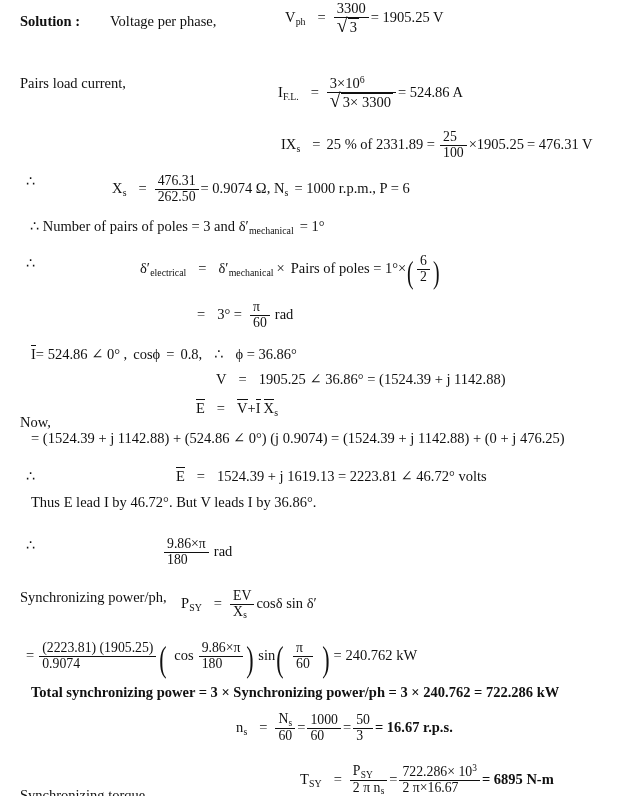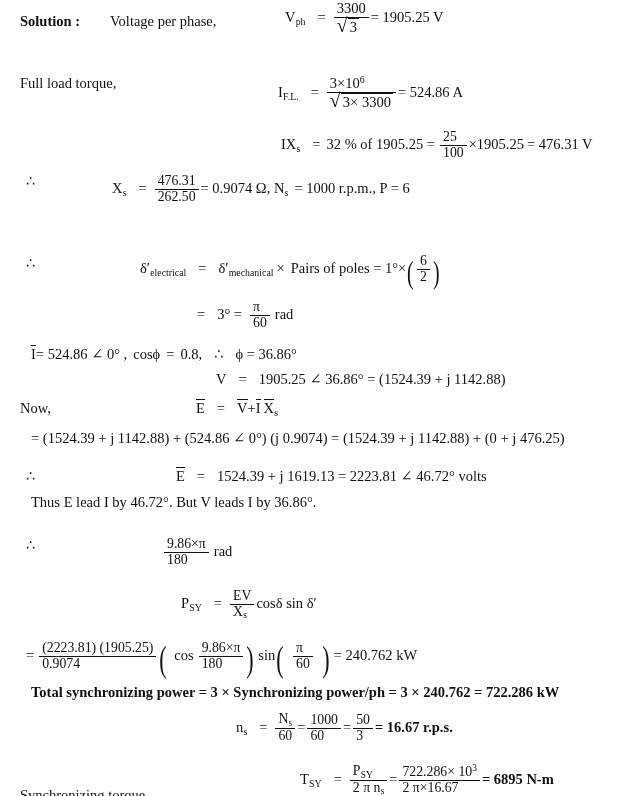--- a/index.html
+++ b/index.html
@@ -103,71 +103,75 @@
 <body>
 
 <div class="page">
 
   <div class="ln bold" style="left:20px; top:14px;">Solution :</div>
   <div class="ln" style="left:110px; top:14px;">Voltage per phase,</div>
   <div class="ln" style="left:285px; top:1px;">
     <span>V</span><span class="sub">ph</span><span class="sp2"></span><span>=</span><span class="sp"></span><span class="frac big"><span class="num">3300</span><span class="den"><span class="sqrt"><span class="rad">√</span><span class="radicand">3</span></span></span></span><span>= 1905.25 V</span>
   </div>
 
-  <div class="ln" style="left:20px; top:76px;">Full load torque,</div>
+  <div class="ln" style="left:20px; top:76px;">Pairs load current,</div>
   <div class="ln" style="left:278px; top:75px;">
     <span>I</span><span class="sub">F.L.</span><span class="sp2"></span><span>=</span><span class="sp"></span><span class="frac big"><span class="num"><span>3×10</span><span class="sup">6</span></span><span class="den"><span class="sqrt"><span class="rad">√</span><span class="radicand">3× 3300</span></span></span></span><span>= 524.86 A</span>
   </div>
 
   <div class="ln" style="left:281px; top:130px;">
-    <span>IX</span><span class="sub">s</span><span class="sp2"></span><span>=</span><span class="sp"></span><span>32 % of 1905.25 =</span><span class="thin"></span><span class="frac"><span class="num">25</span><span class="den">100</span></span><span>×1905.25</span><span class="thin"></span><span>= 476.31 V</span>
+    <span>IX</span><span class="sub">s</span><span class="sp2"></span><span>=</span><span class="sp"></span><span>25 % of 2331.89 =</span><span class="thin"></span><span class="frac"><span class="num">25</span><span class="den">100</span></span><span>×1905.25</span><span class="thin"></span><span>= 476.31 V</span>
   </div>
 
   <div class="ln" style="left:26px; top:174px;">∴</div>
   <div class="ln" style="left:112px; top:174px;">
     <span>X</span><span class="sub">s</span><span class="sp2"></span><span>=</span><span class="sp"></span><span class="frac"><span class="num">476.31</span><span class="den">262.50</span></span><span>= 0.9074 Ω, N</span><span class="sub">s</span><span class="sp"></span><span>= 1000 r.p.m., P = 6</span>
   </div>
 
+  <div class="ln" style="left:30px; top:219px;">
+    <span>∴ Number of pairs of poles = 3 and δ′</span><span class="sub">mechanical</span><span class="sp"></span><span>= 1°</span>
+  </div>
 
   <div class="ln" style="left:26px; top:256px;">∴</div>
   <div class="ln" style="left:140px; top:254px;">
     <span>δ′</span><span class="sub">electrical</span><span class="sp2"></span><span>=</span><span class="sp2"></span><span>δ′</span><span class="sub">mechanical</span><span class="thin"></span><span>×</span><span class="sp"></span><span>Pairs of poles = 1°×</span><span class="bparen tall">(</span><span class="frac"><span class="num">6</span><span class="den">2</span></span><span class="bparen tall">)</span>
   </div>
 
   <div class="ln" style="left:197px; top:300px;">
     <span>=</span><span class="sp2"></span><span>3° =</span><span class="sp"></span><span class="frac"><span class="num">π</span><span class="den">60</span></span><span class="thin"></span><span>rad</span>
   </div>
 
   <div class="ln" style="left:31px; top:345px;">
     <span class="obar">I</span><span>= 524.86 ∠ 0° ,</span><span class="sp"></span><span>cosϕ</span><span class="sp"></span><span>=</span><span class="sp"></span><span>0.8,</span><span class="sp2"></span><span>∴</span><span class="sp2"></span><span>ϕ = 36.86°</span>
   </div>
 
   <div class="ln" style="left:196px; top:372px;margin-left:20px;">
     <span>V</span><span class="sp2"></span><span>=</span><span class="sp2"></span><span>1905.25 ∠ 36.86° = (1524.39 + j 1142.88)</span>
   </div>
 
-  <div class="ln" style="left:20px; top:401px;text-align:center;">Now,</div>
+  <div class="ln" style="left:20px; top:415px;text-align:center;">Now,</div>
   <div class="ln" style="left:196px; top:399px;">
     <span class="obar">E</span><span class="sp2"></span><span>=</span><span class="sp2"></span><span class="obar">V</span><span>+</span><span class="obar">I</span><span class="thin"></span><span class="obar">X</span><span class="sub">s</span>
   </div>
 
   <div class="ln" style="left:31px; top:431px;">= (1524.39 + j 1142.88) + (524.86 ∠ 0°) (j 0.9074) = (1524.39 + j 1142.88) + (0 + j 476.25)</div>
 
   <div class="ln" style="left:26px; top:469px;">∴</div>
   <div class="ln" style="left:176px; top:467px;">
     <span class="obar">E</span><span class="sp2"></span><span>=</span><span class="sp2"></span><span>1524.39 + j 1619.13 = 2223.81 ∠  46.72°  volts</span>
   </div>
 
   <div class="ln" style="left:31px; top:495px;">Thus E lead I by 46.72°. But V leads I by 36.86°.</div>
 
   <div class="ln" style="left:26px; top:538px;">∴</div>
   <div class="ln" style="left:156px; top:537px;">
     <span class="sp"></span><span class="frac"><span class="num">9.86×π</span><span class="den">180</span></span><span class="thin"></span><span>rad</span>
   </div>
 
+  <div class="ln" style="left:20px; top:590px;">Synchronizing power/ph,</div>
   <div class="ln" style="left:181px; top:589px;">
     <span>P</span><span class="sub">SY</span><span class="sp2"></span><span>=</span><span class="sp"></span><span class="frac"><span class="num">EV</span><span class="den"><span>X</span><span class="sub">s</span></span></span><span>cosδ sin δ′</span>
   </div>
 
   <div class="ln" style="left:26px; top:641px;">
     <span>=</span><span class="thin"></span><span class="frac"><span class="num">(2223.81) (1905.25)</span><span class="den">0.9074</span></span><span class="bparen">(</span><span class="sp"></span><span>cos</span><span class="thin"></span><span class="frac"><span class="num">9.86×π</span><span class="den">180</span></span><span class="bparen">)</span><span class="thin"></span><span>sin</span><span class="bparen">(</span><span class="sp"></span><span class="frac"><span class="num">π</span><span class="den">60</span></span><span class="sp"></span><span class="bparen">)</span><span class="thin"></span><span>= 240.762 kW</span>
   </div>
 
   <div class="ln" style="left:31px; top:685px;font-weight:bold;">Total synchronizing power = 3 × Synchronizing power/ph = 3 × 240.762 = 722.286 kW</div>
 

